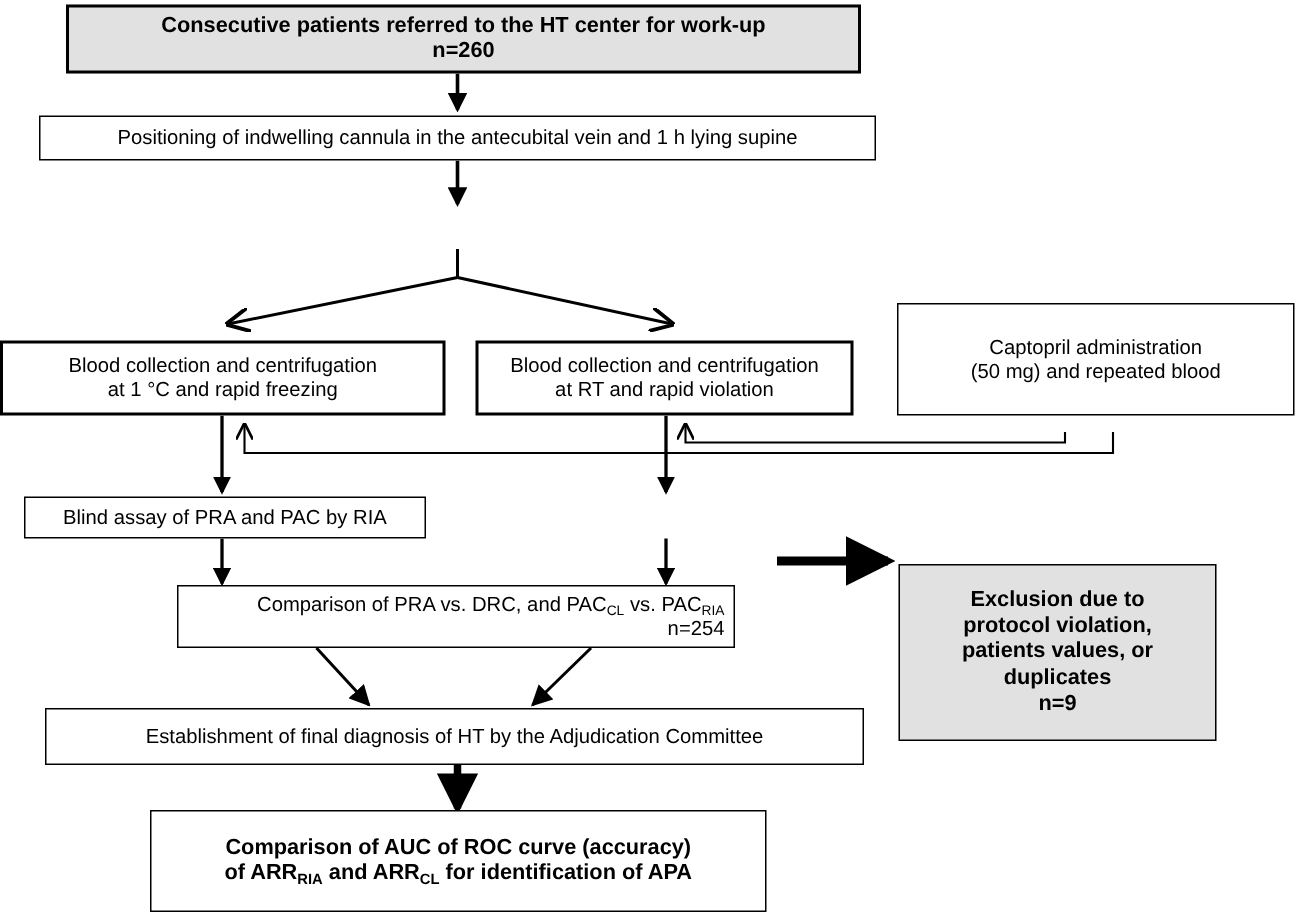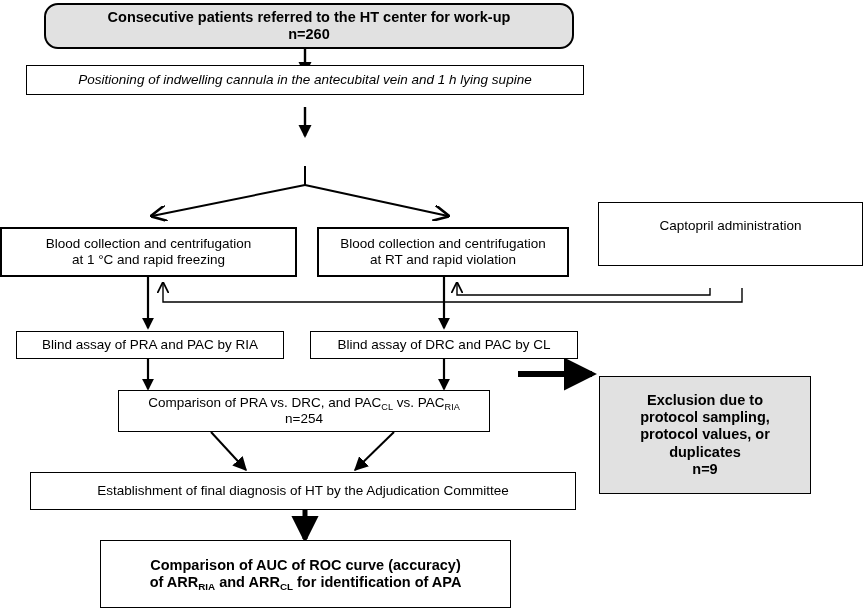--- a/index.html
+++ b/index.html
@@ -91,73 +91,70 @@
     <line x1="444" y1="359" x2="444" y2="389" stroke="#000000" stroke-width="2.2" marker-end="url(#arrowFat)"></line>
 
     <line x1="518" y1="374" x2="592" y2="374" stroke="#000000" stroke-width="6" marker-end="url(#arrowFat)"></line>
 
     <line x1="211" y1="432" x2="246" y2="470" stroke="#000000" stroke-width="2" marker-end="url(#arrowThin)"></line>
     <line x1="394" y1="432" x2="355" y2="470" stroke="#000000" stroke-width="2" marker-end="url(#arrowThin)"></line>
 
     <line x1="305" y1="510" x2="305" y2="539" stroke="#000000" stroke-width="5" marker-end="url(#arrowFat)"></line>
   </svg>
 
-  <div class="node gray bold thick" style="left:44px; top:3px; width:530px; height:46px;border-radius:14px;">
+  <div class="node gray bold thick" style="left:44px; top:3px; width:530px; height:46px;">
     <span class="txt">
       <span>Consecutive patients referred to the HT center for work-up</span><br>
       <span>n=260</span>
     </span>
   </div>
 
-  <div class="node" style="left:26px; top:65px; width:558px; height:30px;font-style:italic;">
+  <div class="node" style="left:26px; top:77px; width:558px; height:30px;">
     <span class="txt">Positioning of indwelling cannula in the antecubital vein and 1 h lying supine</span>
   </div>
 
 
   <div class="node thick" style="left:0px; top:227px; width:297px; height:50px;">
     <span class="txt">
       <span>Blood collection and centrifugation</span><br>
       <span>at 1 °C and rapid freezing</span>
     </span>
   </div>
 
   <div class="node thick" style="left:317px; top:227px; width:252px; height:50px;">
     <span class="txt">
       <span>Blood collection and centrifugation</span><br>
       <span>at RT and rapid violation</span>
     </span>
   </div>
 
-  <div class="node" style="left:598px; top:202px; width:265px; height:64px;">
+  <div class="node" style="left:598px; top:202px; width:265px; height:75px;">
     <span class="txt">
       <span>Captopril administration</span><br>
-      <br>
+      <span>(50 mg) and repeated blood</span><br>
     </span>
   </div>
 
   <div class="node" style="left:16px; top:331px; width:268px; height:28px;align-items:center;">
     <span class="txt">Blind assay of PRA and PAC by RIA</span>
   </div>
 
-  <div class="node" style="left:310px; top:331px; width:268px; height:28px;">
-    <span class="txt">Blind assay of DRC and PAC by CL</span>
-  </div>
 
-  <div class="node" style="left:118px; top:390px; width:372px; height:42px;">
+  <div class="node" style="left:118px; top:390px; width:372px; height:42px;text-align:right;">
     <span class="txt">
       <span><span>Comparison of PRA vs. DRC, and PAC</span><sub>CL</sub><span> vs. PAC</span><sub>RIA</sub></span><br>
       <span>n=254</span>
     </span>
   </div>
 
   <div class="node gray bold" style="left:599px; top:376px; width:212px; height:118px;">
     <span class="txt">
       <span>Exclusion due to</span><br>
-      <span>protocol sampling,</span><br>
-      <span>protocol values, or</span><br>
+      <span>protocol violation,</span><br>
+      <span>patients values, or</span><br>
       <span>duplicates</span><br>
       <span>n=9</span>
     </span>
   </div>
 
   <div class="node" style="left:30px; top:472px; width:546px; height:38px;">
     <span class="txt">Establishment of final diagnosis of HT by the Adjudication Committee</span>
   </div>
 
   <div class="node bold" style="left:100px; top:540px; width:411px; height:68px;">

